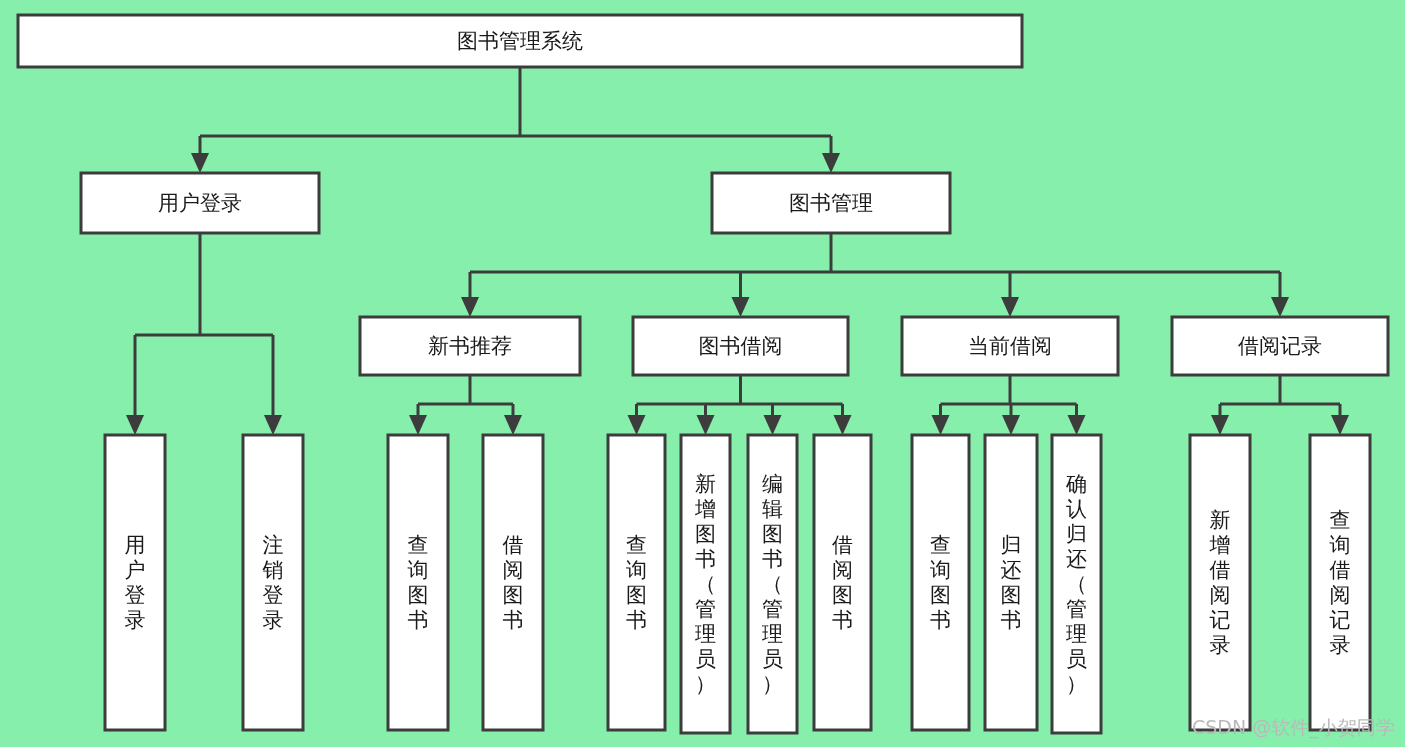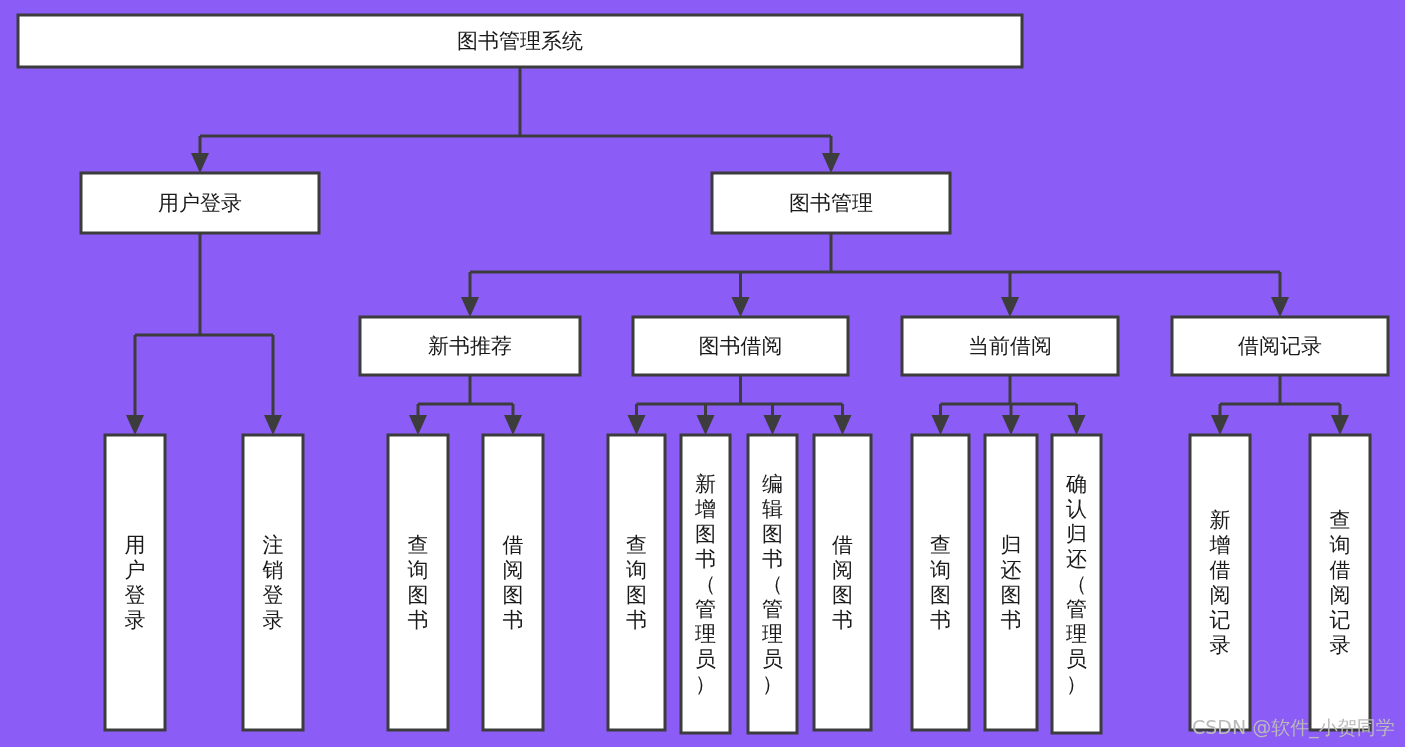--- a/index.html
+++ b/index.html
@@ -11,21 +11,21 @@
   body {
     width: 1405px;
     height: 747px;
     font-family: "DejaVu Sans", "Liberation Sans", sans-serif;
     overflow: hidden;
   }
   #diagram-root {
     position: relative;
     width: 1405px;
     height: 747px;
-    background: #8b5cf6;
+    background: #86efac;
   }
   svg#tree-svg {
     position: absolute;
     top: 0;
     left: 0;
     width: 1405px;
     height: 747px;
     display: block;
   }
   .node-box {

